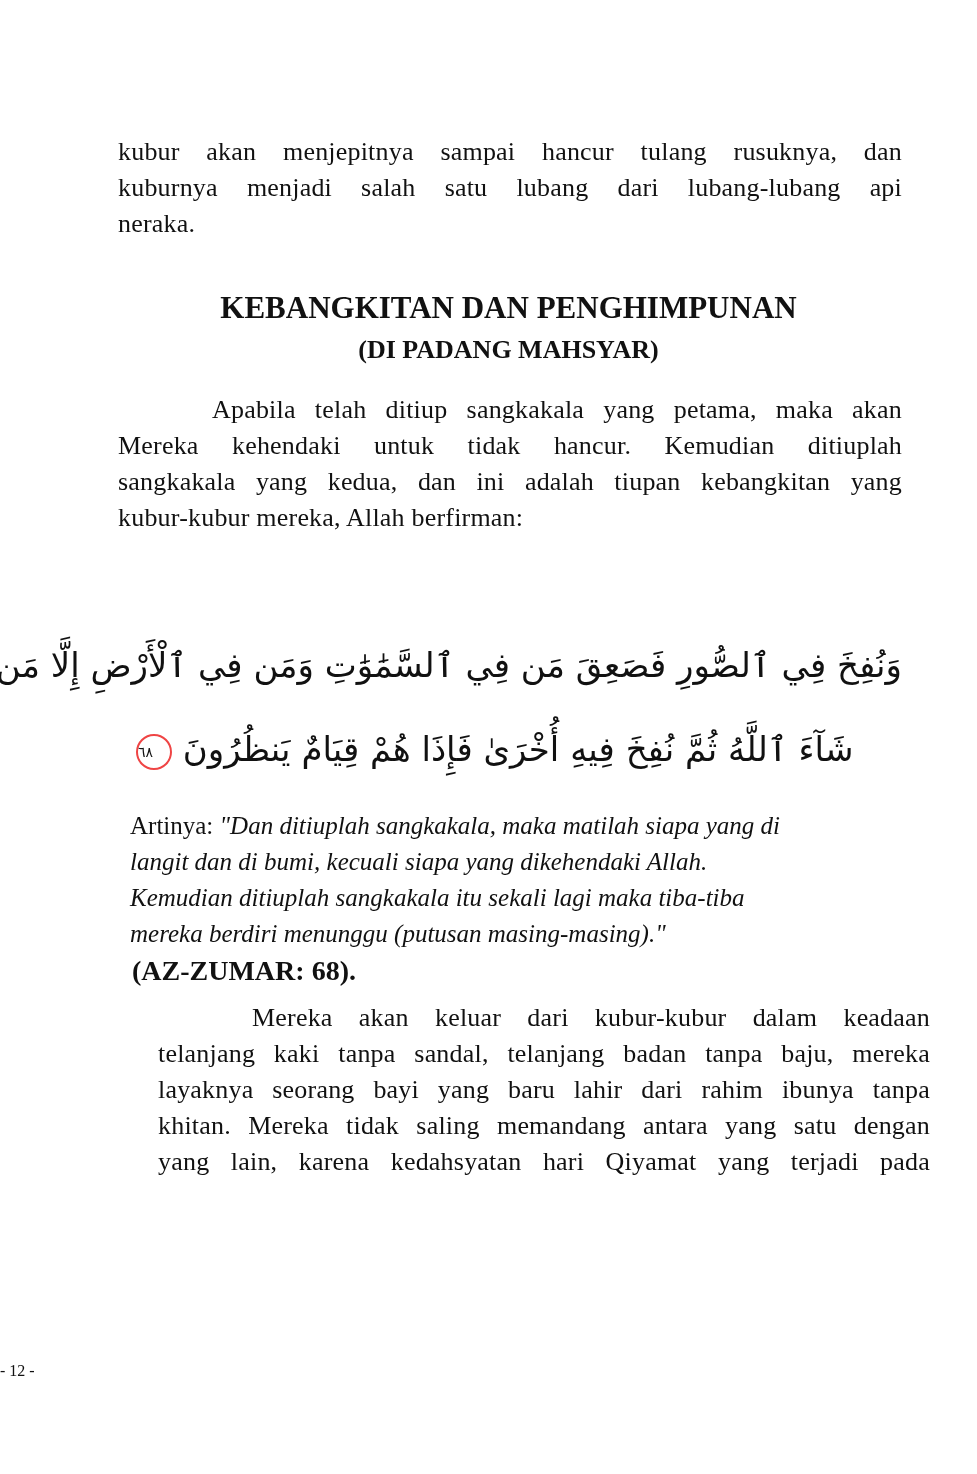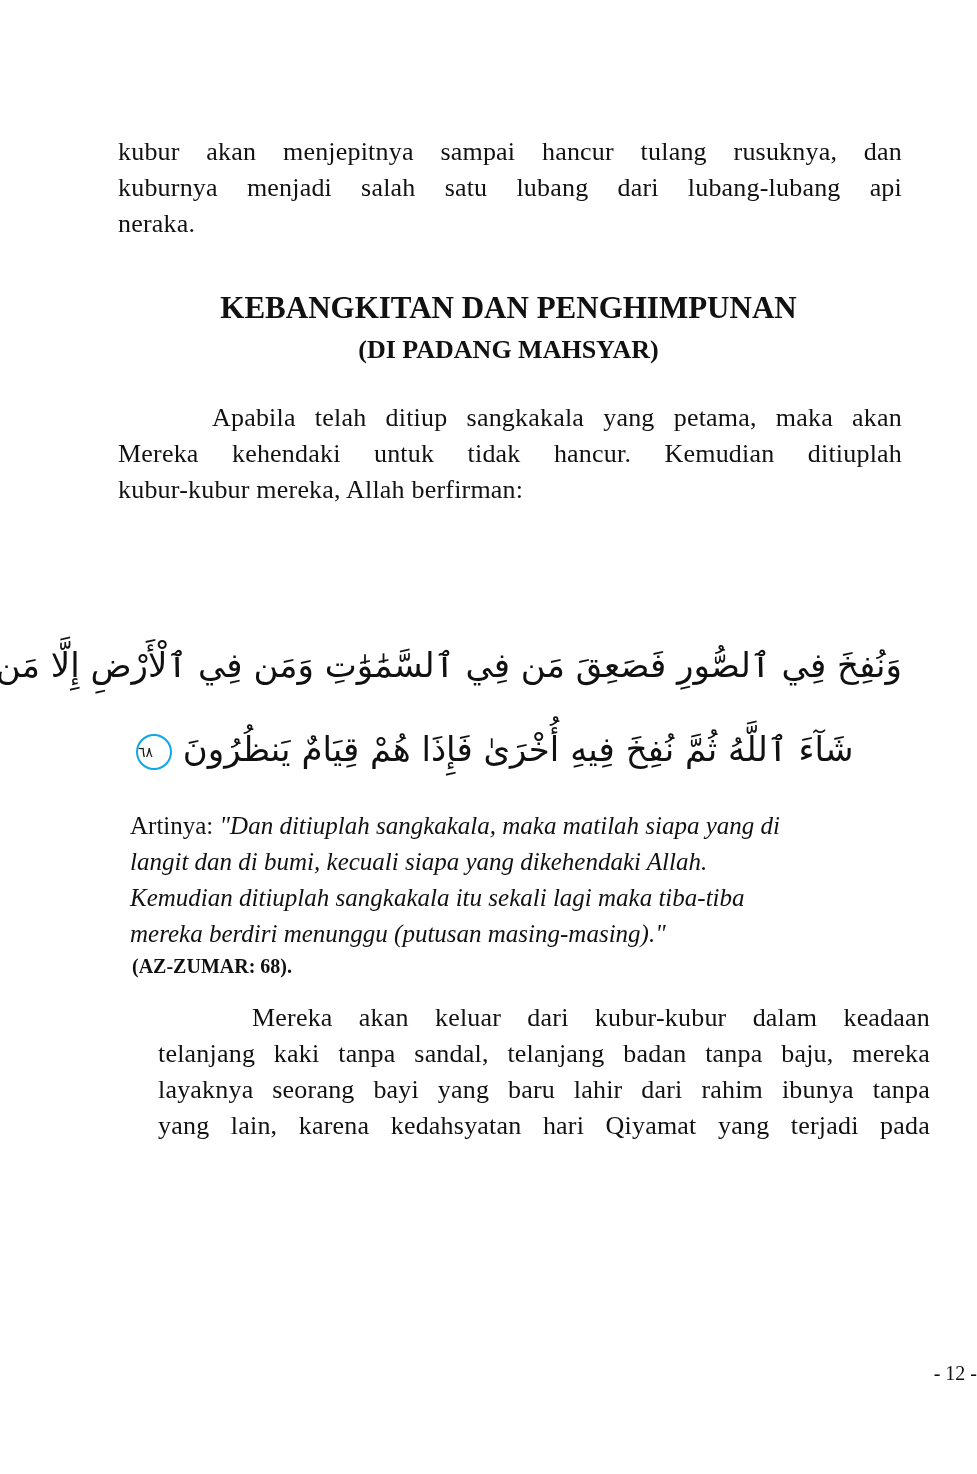--- a/index.html
+++ b/index.html
@@ -21,50 +21,51 @@
     font-weight: bold; color: #111;
   }
   .h1 { top: 290px; font-size: 31px; left: 20px; }
   .h2 { top: 335px; font-size: 26px; left: 20px; }
   .arabic {
     position: absolute; left: 118px; width: 784px; direction: rtl;
     font-family: "DejaVu Sans", sans-serif; font-size: 34px; line-height: 74px;
     text-align: justify; text-align-last: justify; white-space: nowrap;
   }
   .ayah-mark {
-    display: inline-block; width: 32px; height: 32px; border: 2px solid #0ea5e9;
+    display: inline-block; width: 32px; height: 32px; border: 2px solid #ef4444;
     border-radius: 50%; font-size: 14px; line-height: 32px; text-align: center;
     vertical-align: middle; margin-left: 6px; font-family: "DejaVu Sans", sans-serif;
   }
   .translation {
     position: absolute; left: 130px; width: 770px;
     font-size: 25px; line-height: 36px;
   }
   .translation .it { font-style: italic; }
   .translation .line { display: block; white-space: nowrap; }
-  .ref { position: absolute; left: 132px; top: 955px; font-size: 20px; font-weight: bold; }
-  .page-num { position: absolute; left: 0; width: 977px; top: 1362px; text-align: right; font-size: 20px; }
+  .ref { position: absolute; left: 132px; top: 955px; font-size: 28px; font-weight: bold; }
+  .page-num { position: absolute; left: 0; width: 977px; top: 1362px; text-align: left; font-size: 16px; }
 </style>
 </head>
 <body>
 
 <div class="page">
 
   <div class="para" style="top:134px;">
     <span class="line">kubur akan menjepitnya sampai hancur tulang rusuknya, dan</span>
     <span class="line">kuburnya menjadi salah satu lubang dari lubang-lubang api</span>
     <span class="line last">neraka.</span>
   </div>
 
   <div class="heading h1">KEBANGKITAN DAN PENGHIMPUNAN</div>
   <div class="heading h2">(DI PADANG MAHSYAR)</div>
 
-  <div class="para" style="top:392px;margin-top:8px;">
+  <div class="para" style="top:392px;">
     <span class="line indent">Apabila telah ditiup sangkakala yang petama, maka akan</span>
     <span class="line">Mereka kehendaki untuk tidak hancur. Kemudian ditiuplah</span>
+    <span class="line">sangkakala yang kedua, dan ini adalah tiupan kebangkitan yang</span>
     <span class="line last">kubur-kubur mereka, Allah berfirman:</span>
   </div>
 
   <div class="arabic" style="top:628px;">وَنُفِخَ فِي ٱلصُّورِ فَصَعِقَ مَن فِي ٱلسَّمَٰوَٰتِ وَمَن فِي ٱلْأَرْضِ إِلَّا مَن</div>
   <div class="arabic" style="top:712px; text-align-last:left; text-align:left; width:770px; left:130px;">
     <span>شَآءَ ٱللَّهُ ثُمَّ نُفِخَ فِيهِ أُخْرَىٰ فَإِذَا هُمْ قِيَامٌ يَنظُرُونَ</span>
     <span class="ayah-mark">٦٨</span>
   </div>
 
   <div class="translation" style="top:808px;">
@@ -72,17 +73,18 @@
     <span class="line it">langit dan di bumi, kecuali siapa yang dikehendaki Allah.</span>
     <span class="line it">Kemudian ditiuplah sangkakala itu sekali lagi maka tiba-tiba</span>
     <span class="line it">mereka berdiri menunggu (putusan masing-masing)."</span>
   </div>
   <div class="ref">(AZ-ZUMAR: 68).</div>
 
   <div class="para" style="top:1000px; left:130px; width:772px;margin-left:28px;">
     <span class="line indent">Mereka akan keluar dari kubur-kubur dalam keadaan</span>
     <span class="line">telanjang kaki tanpa sandal, telanjang badan tanpa baju, mereka</span>
     <span class="line">layaknya seorang bayi yang baru lahir dari rahim ibunya tanpa</span>
+    <span class="line">khitan. Mereka tidak saling memandang antara yang satu dengan</span>
     <span class="line">yang lain, karena kedahsyatan hari Qiyamat yang terjadi pada</span>
   </div>
 
   <div class="page-num">- 12 -</div>
 </div>
 
 </body></html>

